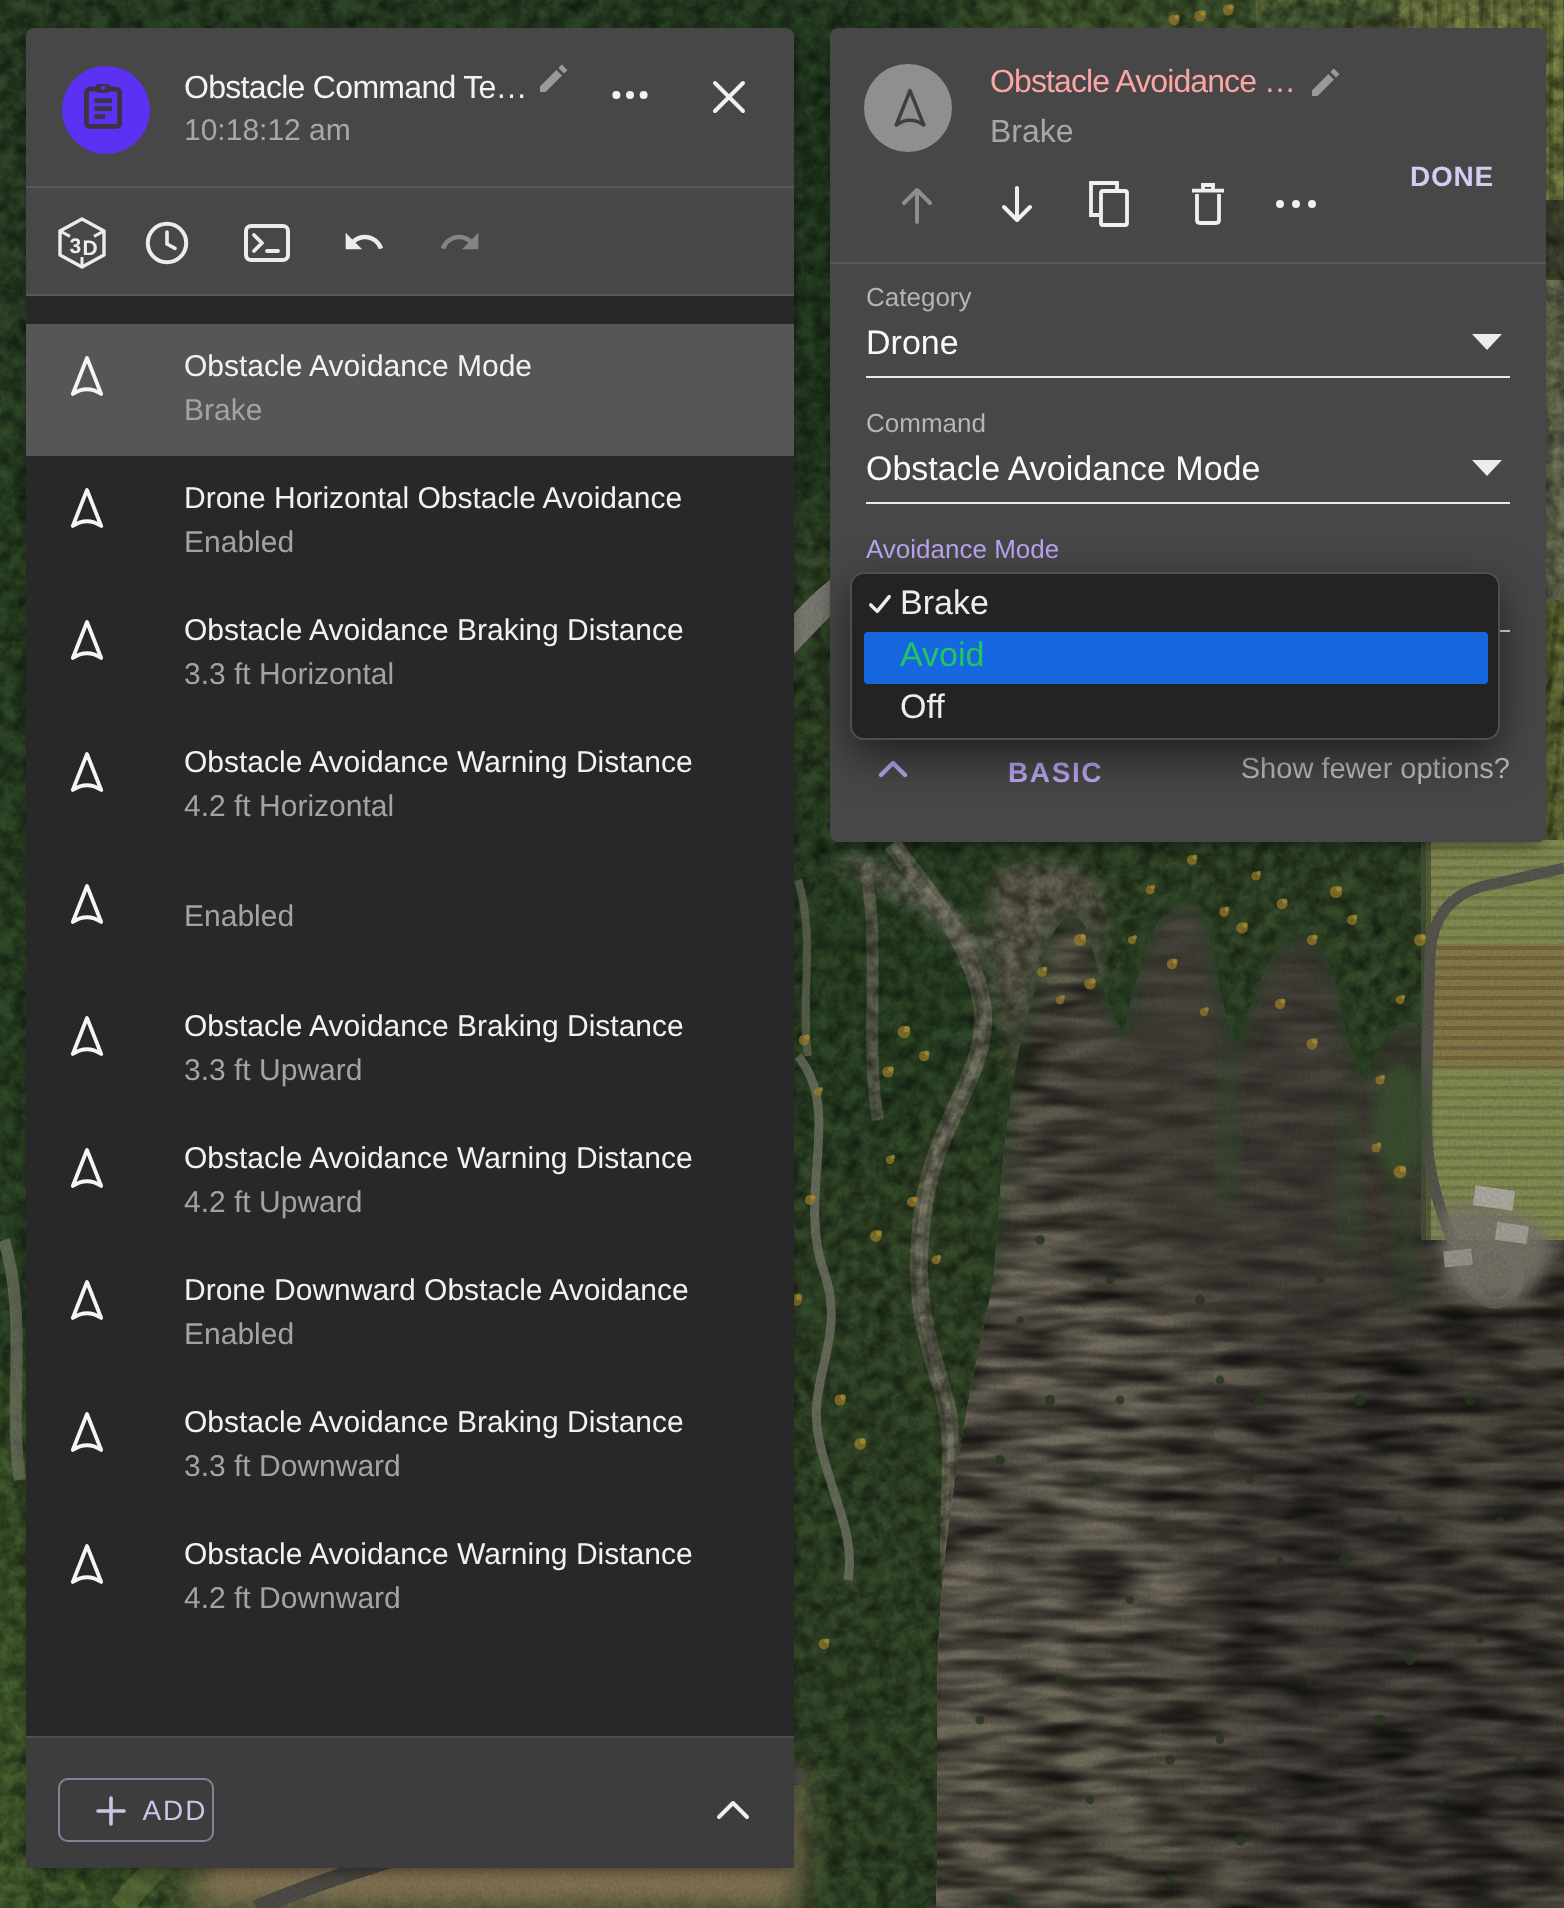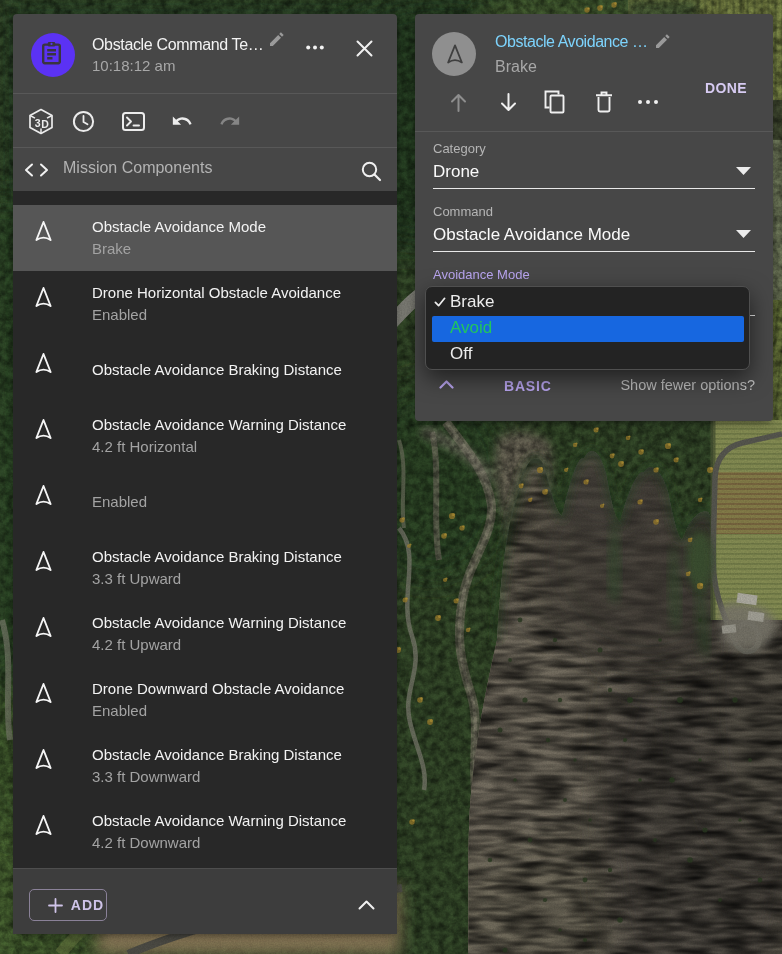--- a/index.html
+++ b/index.html
@@ -19,24 +19,24 @@
   .mctext{position:absolute;left:50px;top:11px;font-size:16px;color:#b3b3b3;}
   .list{flex:1 1 auto;background:#282828;padding-top:14px;position:relative;}
   .row{height:66px;display:flex;align-items:center;}
   .row.sel{background:#565656;}
   .row{position:relative;}
   .ricon{position:absolute;left:22px;top:15px;}
   .rtext{margin-left:79px;}
   .rt1{font-size:15px;color:#f2f2f2;line-height:22px;}
   .rt2{font-size:15px;color:#a3a3a3;line-height:22px;}
   .lfoot{height:66px;background:#3d3d3d;position:relative;flex:0 0 auto;border-top:1px solid #4e4e4e;box-sizing:border-box;}
-  .addbtn{position:absolute;left:16px;top:20px;width:78px;height:32px;border:1px solid #8a8198;border-radius:5px;box-sizing:border-box;color:#cfc3e8;font-size:14px;font-weight:bold;letter-spacing:1px;display:flex;align-items:center;justify-content:center;padding-left:16px;}
+  .addbtn{position:absolute;left:16px;top:20px;width:78px;height:32px;border:1px solid #8a8198;border-radius:5px;box-sizing:border-box;color:#cfc3e8;font-size:14px;font-weight:normal;letter-spacing:1px;display:flex;align-items:center;justify-content:center;padding-left:16px;}
   .ico{position:absolute;}
   
-  .rtitle{position:absolute;left:80px;top:19px;font-size:16px;color:#7dd3fc;letter-spacing:-0.45px;}
+  .rtitle{position:absolute;left:80px;top:19px;font-size:16px;color:#fca5a5;letter-spacing:-0.45px;}
   .rsub{position:absolute;left:80px;top:44px;font-size:16px;color:#a8a8a8;}
   .done{position:absolute;right:26px;top:18px;font-size:14px;font-weight:bold;letter-spacing:0.4px;color:#d7cbf2;margin-top:48px;}
   .flabel{position:absolute;left:18px;font-size:13px;color:#b5b5b5;}
   .fvalue{position:absolute;left:18px;font-size:17px;color:#fafafa;}
   .funder{position:absolute;left:18px;width:322px;height:1px;background:#e8e8e8;}
   .menu{position:absolute;left:425px;top:286px;width:325px;height:84px;background:#232323;border:1px solid #4f4f4f;border-radius:7px;box-shadow:0 8px 22px rgba(0,0,0,.55);z-index:30;box-sizing:border-box;}
   .mitem{position:absolute;left:24px;font-size:17px;color:#ededed;}
   .mblue{position:absolute;left:6px;top:29px;width:312px;height:26px;background:#1767e0;border-radius:2px;}
 </style>
 </head>
@@ -323,30 +323,20 @@
     <svg class="ico" style="left:158px;top:16px;" width="22" height="22" viewBox="0 0 24 24">
       <path d="M12.5 8c-2.65 0-5.05.99-6.9 2.6L2 7v9h9l-3.62-3.62c1.39-1.16 3.16-1.88 5.12-1.88 3.54 0 6.55 2.31 7.6 5.5l2.37-.78C21.08 11.03 17.15 8 12.5 8z" fill="#ececec"></path>
     </svg>
     <svg class="ico" style="left:206px;top:16px;" width="22" height="22" viewBox="0 0 24 24">
       <g transform="translate(24 0) scale(-1 1)">
             <path d="M12.5 8c-2.65 0-5.05.99-6.9 2.6L2 7v9h9l-3.62-3.62c1.39-1.16 3.16-1.88 5.12-1.88 3.54 0 6.55 2.31 7.6 5.5l2.37-.78C21.08 11.03 17.15 8 12.5 8z" fill="#858585"></path>
           </g>
     </svg>
   </div>
   <div class="divider"></div>
-  <div class="mcrow">
-    <svg class="ico" style="left:11px;top:15px;" width="25" height="14" viewBox="0 0 25 14">
-      <path d="M8 1.5 L2 7 L8 12.5 M17 1.5 L23 7 L17 12.5" fill="none" stroke="#f2f2f2" stroke-width="2" stroke-linecap="round" stroke-linejoin="round"></path>
-    </svg>
-    <div class="mctext">Mission Components</div>
-    <svg class="ico" style="left:348px;top:13px;" width="21" height="21" viewBox="0 0 21 21">
-      <circle cx="8.5" cy="8.5" r="6.7" fill="none" stroke="#f0f0f0" stroke-width="2"></circle>
-      <path d="M13.5 13.5 L19 19" stroke="#f0f0f0" stroke-width="2.2" stroke-linecap="round"></path>
-    </svg>
-  </div>
   <div class="list">
     <div class="row sel">
           <svg class="ricon" width="17" height="22" viewBox="0 0 17 22">
             <path d="M8.5 2 L15.6 20 Q8.5 15.2 1.4 20 Z" fill="none" stroke="#f5f5f5" stroke-width="1.9" stroke-linejoin="round"></path>
           </svg>
           <div class="rtext">
             <div class="rt1">Obstacle Avoidance Mode</div>
             <div class="rt2">Brake</div>
           </div>
         </div>
@@ -358,20 +348,21 @@
             <div class="rt1">Drone Horizontal Obstacle Avoidance</div>
             <div class="rt2">Enabled</div>
           </div>
         </div>
     <div class="row">
           <svg class="ricon" width="17" height="22" viewBox="0 0 17 22">
             <path d="M8.5 2 L15.6 20 Q8.5 15.2 1.4 20 Z" fill="none" stroke="#f5f5f5" stroke-width="1.9" stroke-linejoin="round"></path>
           </svg>
           <div class="rtext">
             <div class="rt1">Obstacle Avoidance Braking Distance</div>
+            <div class="rt2">3.3 ft Horizontal</div>
           </div>
         </div>
     <div class="row">
           <svg class="ricon" width="17" height="22" viewBox="0 0 17 22">
             <path d="M8.5 2 L15.6 20 Q8.5 15.2 1.4 20 Z" fill="none" stroke="#f5f5f5" stroke-width="1.9" stroke-linejoin="round"></path>
           </svg>
           <div class="rtext">
             <div class="rt1">Obstacle Avoidance Warning Distance</div>
             <div class="rt2">4.2 ft Horizontal</div>
           </div>

